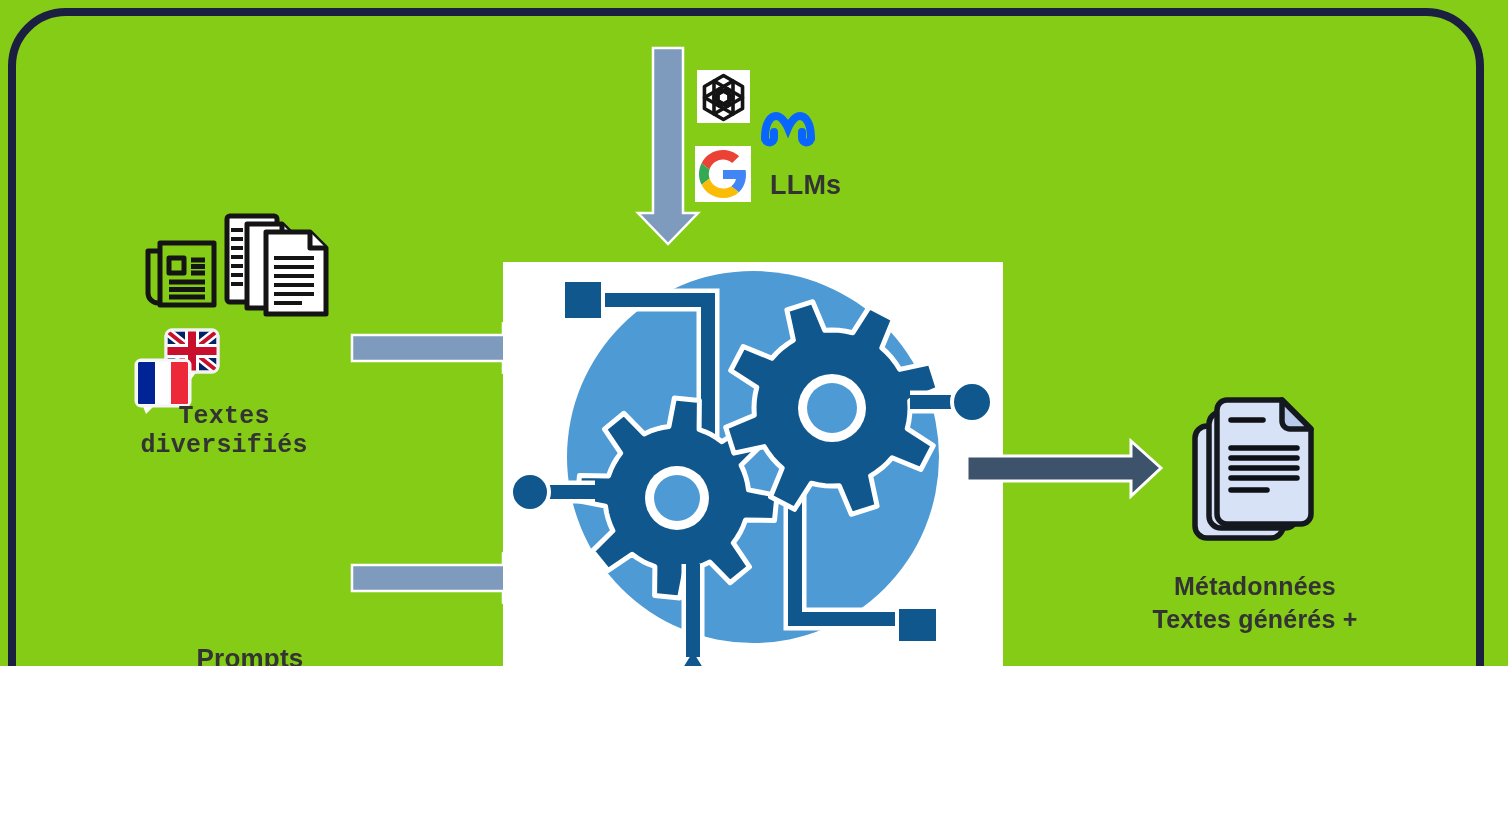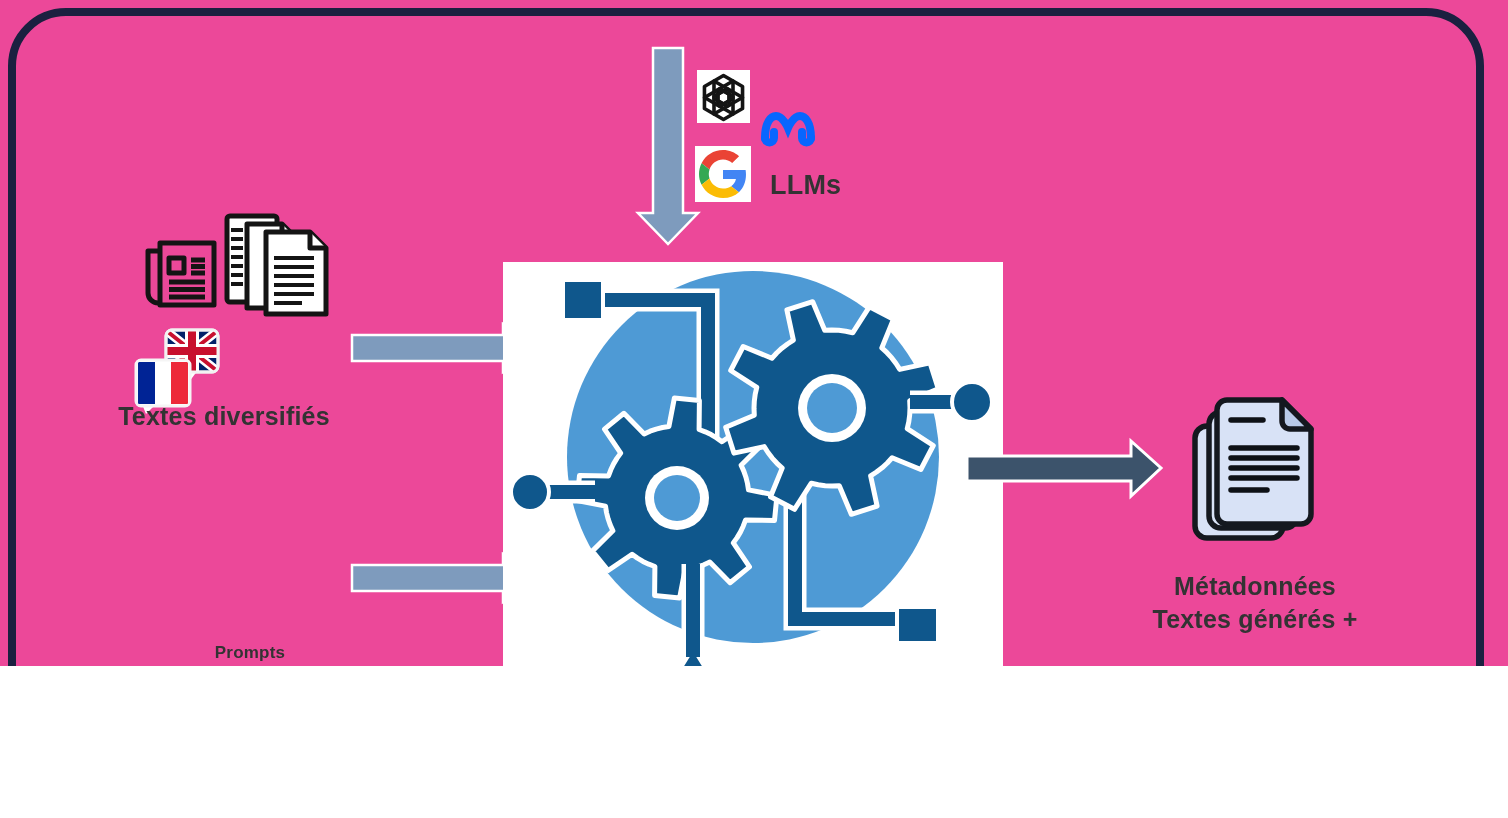--- a/index.html
+++ b/index.html
@@ -1,30 +1,30 @@
 <!DOCTYPE html>
 <html><head>
 <meta charset="utf-8">
 <style>
   html,body{margin:0;padding:0;background:#ffffff;}
   #stage{
-    position:relative;width:1508px;height:666px;background:#ec4899;
+    position:relative;width:1508px;height:666px;background:#84cc16;
     font-family:"Liberation Sans","DejaVu Sans",sans-serif;overflow:hidden;
   }
   .frame{
     position:absolute;left:8px;top:8px;width:1476px;height:786px;
     border:8px solid #1b2040;border-radius:58px;box-sizing:border-box;
   }
   .abs{position:absolute;}
   .lbl{
     font-weight:bold;color:#333333;text-align:center;
     letter-spacing:0.2px;
   }
-  .lbl-texts{left:99px;top:402px;width:250px;font-size:25px;}
-  .lbl-prompts{left:150px;top:643px;width:200px;font-size:17px;}
+  .lbl-texts{left:99px;top:402px;width:250px;font-size:25px;font-family:Liberation Mono, monospace;}
+  .lbl-prompts{left:150px;top:643px;width:200px;font-size:26px;}
   .lbl-llms{left:770px;top:170px;width:120px;font-size:27px;text-align:left;}
   .lbl-caption{left:503px;top:708px;width:467px;font-size:26px;line-height:36px;}
   .lbl-output{left:1130px;top:570px;width:250px;font-size:25px;line-height:33px;}
   .center-panel{
     left:503px;top:262px;width:500px;height:438px;background:#ffffff;
   }
   svg{display:block;}
 </style>
 </head>
 <body>

